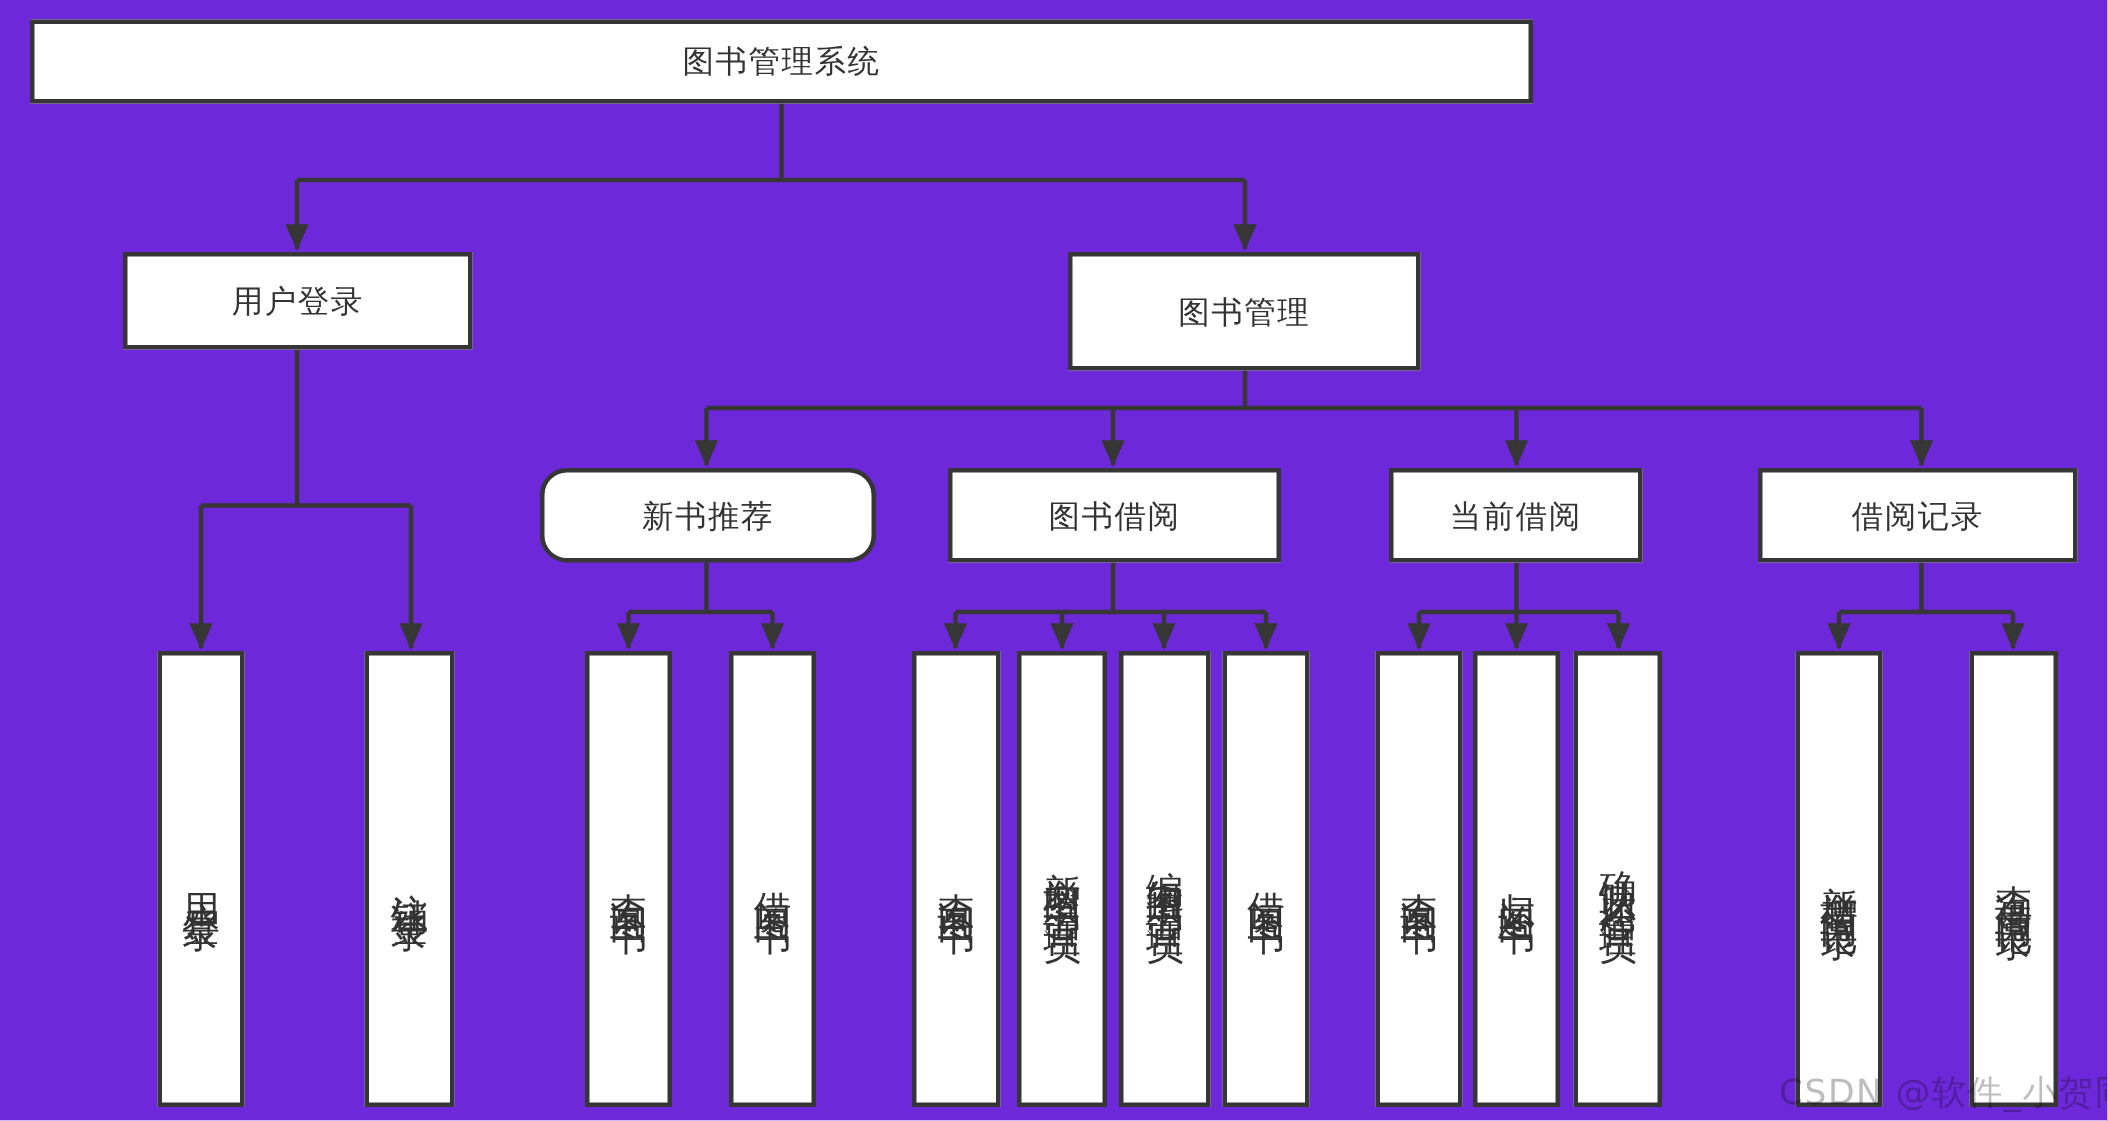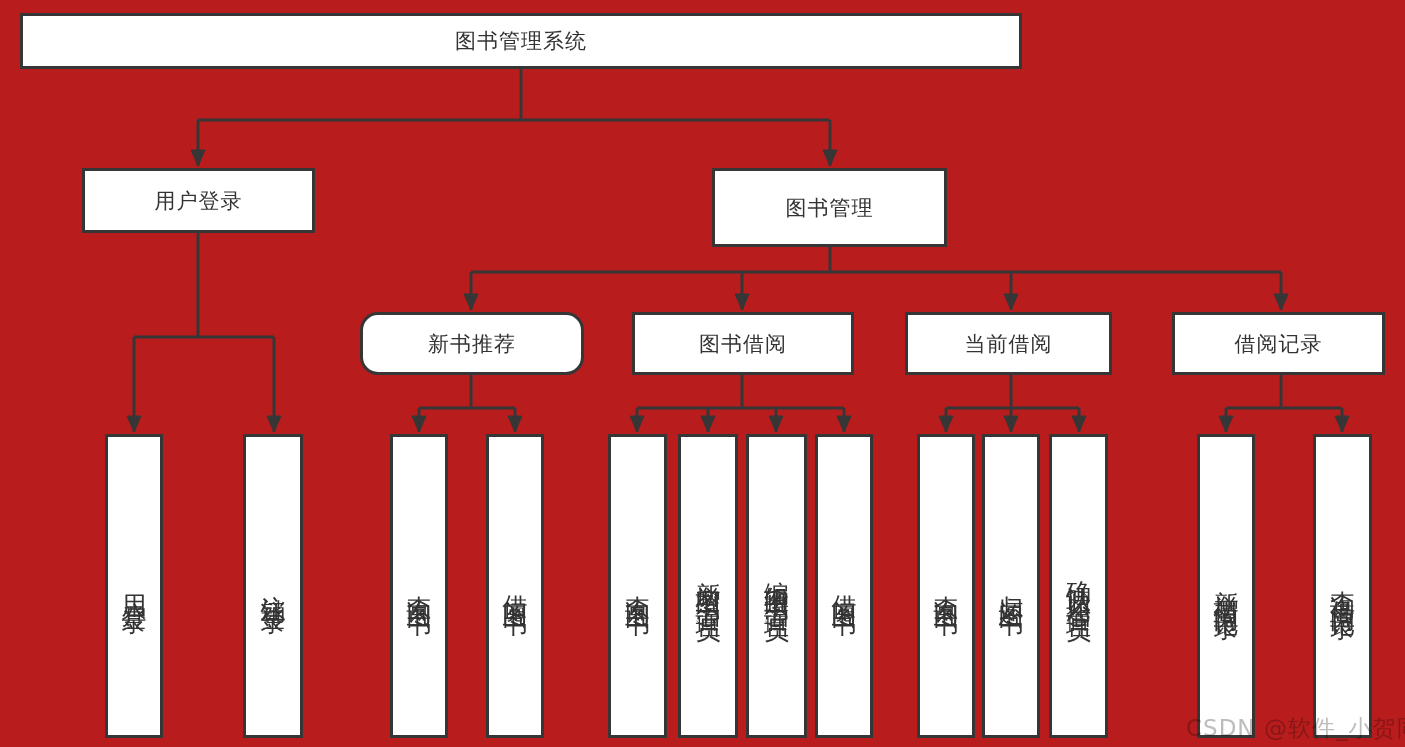--- a/index.html
+++ b/index.html
@@ -5,21 +5,21 @@
   html, body {
     margin: 0;
     padding: 0;
     background: #ffffff;
     font-family: "DejaVu Sans", "Liberation Sans", sans-serif;
   }
   .canvas {
     position: relative;
     width: 1405px;
     height: 747px;
-    background: #b91c1c;
+    background: #6d28d9;
     overflow: hidden;
   }
   svg.connectors {
     position: absolute;
     left: 0; top: 0;
     width: 1405px; height: 747px;
     z-index: 1;
     pointer-events: none;
   }
   .node {
@@ -123,21 +123,21 @@
   <div class="node hnode" style="left:712px; top:168px; width:235px; height:79px;">
     <span>图书管理</span>
   </div>
 
   <div class="node hnode" style="left:360px; top:312px; width:224px; height:63px;border-radius:18px;">
     <span>新书推荐</span>
   </div>
   <div class="node hnode" style="left:632px; top:312px; width:222px; height:63px;">
     <span>图书借阅</span>
   </div>
-  <div class="node hnode" style="left:905px; top:312px; width:207px; height:63px;">
+  <div class="node hnode" style="left:926px; top:312px; width:169px; height:63px;">
     <span>当前借阅</span>
   </div>
   <div class="node hnode" style="left:1172px; top:312px; width:213px; height:63px;">
     <span>借阅记录</span>
   </div>
 
   <div class="node vnode" style="left:105px; top:434px; width:58px; height:304px;">
     <span>用户登录</span>
   </div>
   <div class="node vnode" style="left:243px; top:434px; width:60px; height:304px;">

